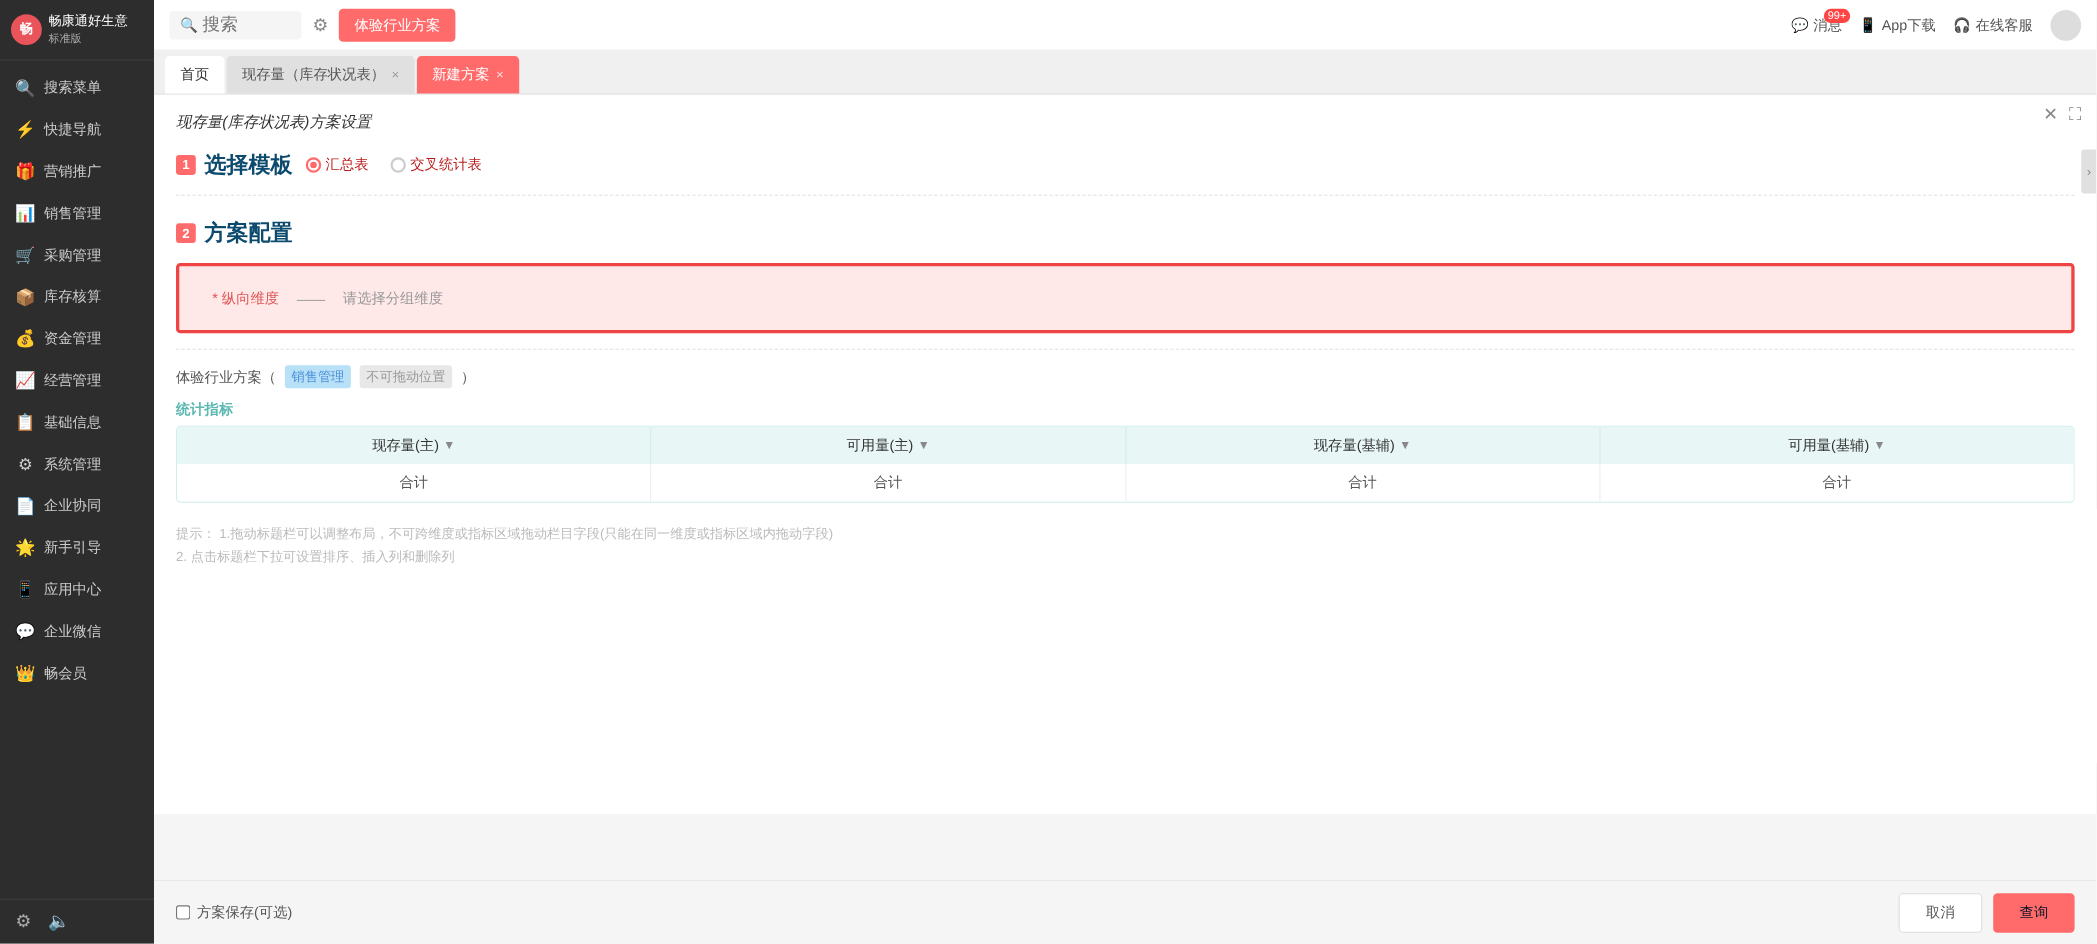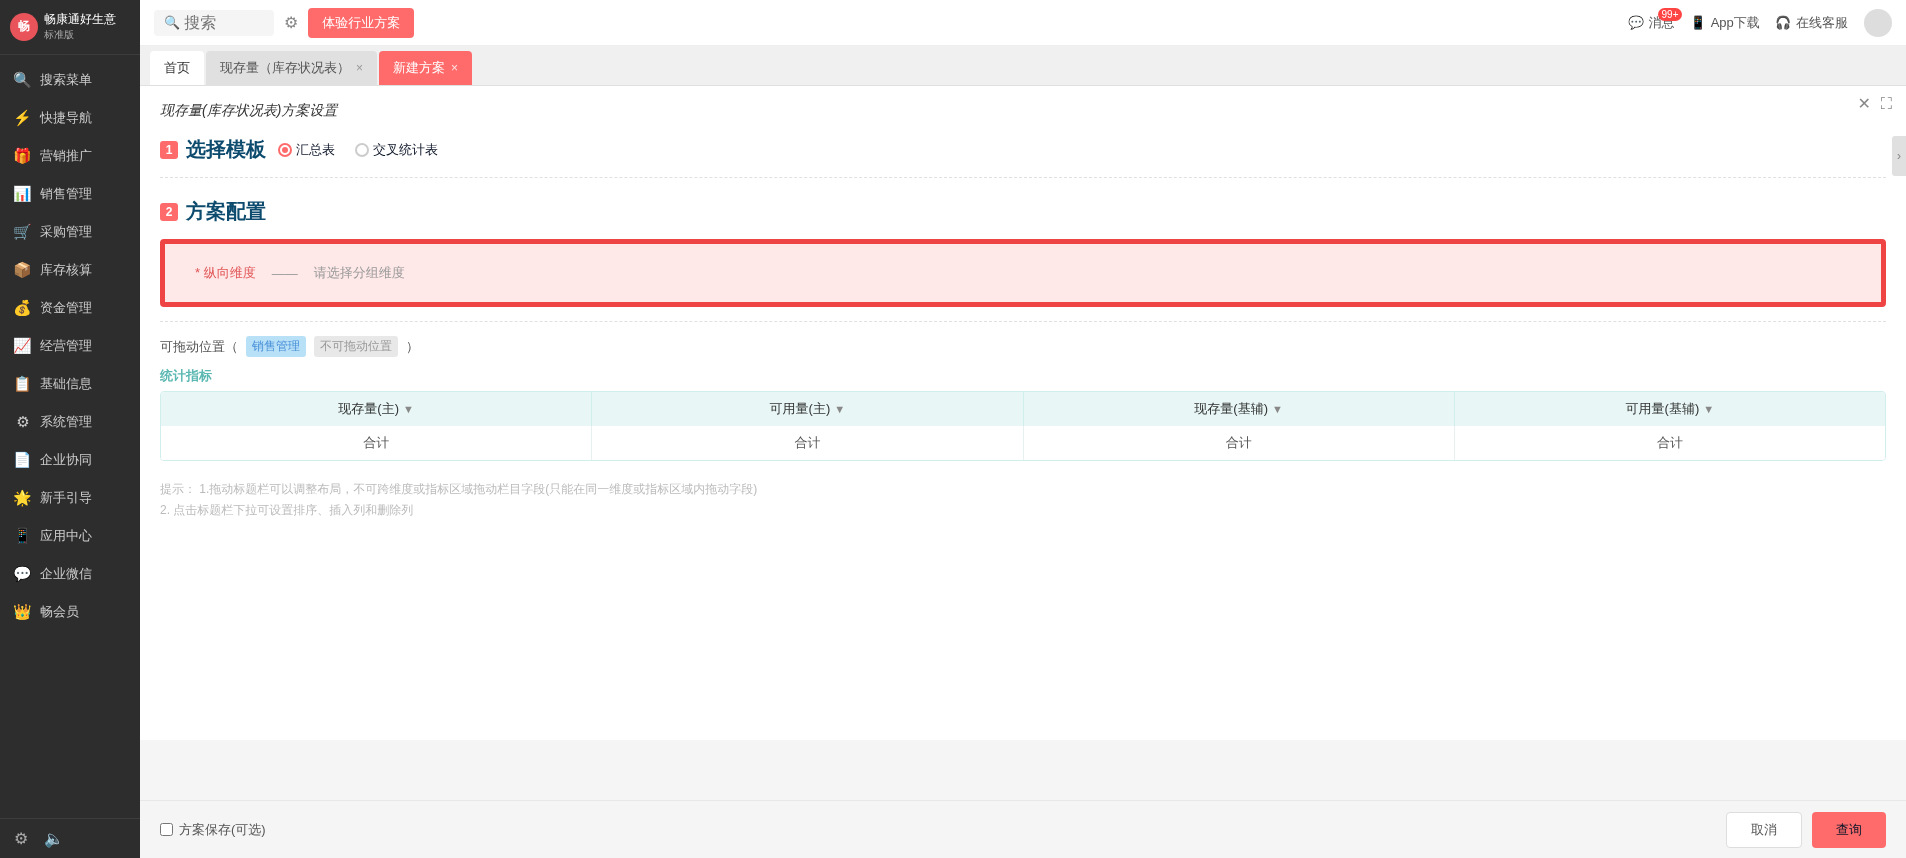--- a/index.html
+++ b/index.html
@@ -120,32 +120,32 @@
     .step-badge {
       width: 18px; height: 18px;
       background: #ff6b6b; color: #fff;
       border-radius: 3px; display: flex; align-items: center; justify-content: center;
       font-size: 12px; font-weight: bold;
     }
     .section-title { font-size: 20px; color: #0c4a6e; font-weight: bold; }
 
     
     .radio-group { display: flex; align-items: center; gap: 20px; margin-left: 4px; }
-    .radio-item { display: flex; align-items: center; gap: 4px; cursor: pointer; font-size: 13px; color: #0f172a; }
+    .radio-item { display: flex; align-items: center; gap: 4px; cursor: pointer; font-size: 13px; color: #b91c1c; }
     .radio-circle { width: 14px; height: 14px; border-radius: 50%; border: 2px solid #ccc; position: relative; cursor: pointer; }
     .radio-circle.checked { border-color: #ff6b6b; }
     .radio-circle.checked::after { content: ''; width: 6px; height: 6px; border-radius: 50%; background: #ff6b6b; position: absolute; top: 2px; left: 2px; }
 
     
     .divider { border: none; border-top: 1px dashed #e0e0e0; margin: 14px 0; }
 
     
     .dimension-area {
       background: #ffe8e8;
-      border: 5px solid #ef4444;
+      border: 3px solid #ef4444;
       border-radius: 4px;
       padding: 20px 30px;
       margin-bottom: 14px;
     }
     .dimension-row { display: flex; align-items: center; gap: 16px; }
     .dimension-label { color: #e05555; font-size: 13px; }
     .dimension-dash { color: #999; }
     .dimension-placeholder { color: #999; font-size: 13px; }
 
     
@@ -366,21 +366,21 @@
               <span class="dimension-label">* 纵向维度</span>
               <span class="dimension-dash">——</span>
               <span class="dimension-placeholder">请选择分组维度</span>
             </div>
           </div>
 
           <hr class="divider">
 
           <div class="indicator-settings">
             <div class="indicator-label">
-              <span>可拖动位置（</span>
+              <span>体验行业方案（</span>
               <span class="draggable-badge">销售管理</span>
               <span class="non-draggable-badge">不可拖动位置</span>
               <span>）</span>
             </div>
 
             <div class="stats-section">
               <div class="stats-title">统计指标</div>
               <div class="stats-table" id="stats-table">
                   <div class="stats-header">
                     <div class="stats-col">

